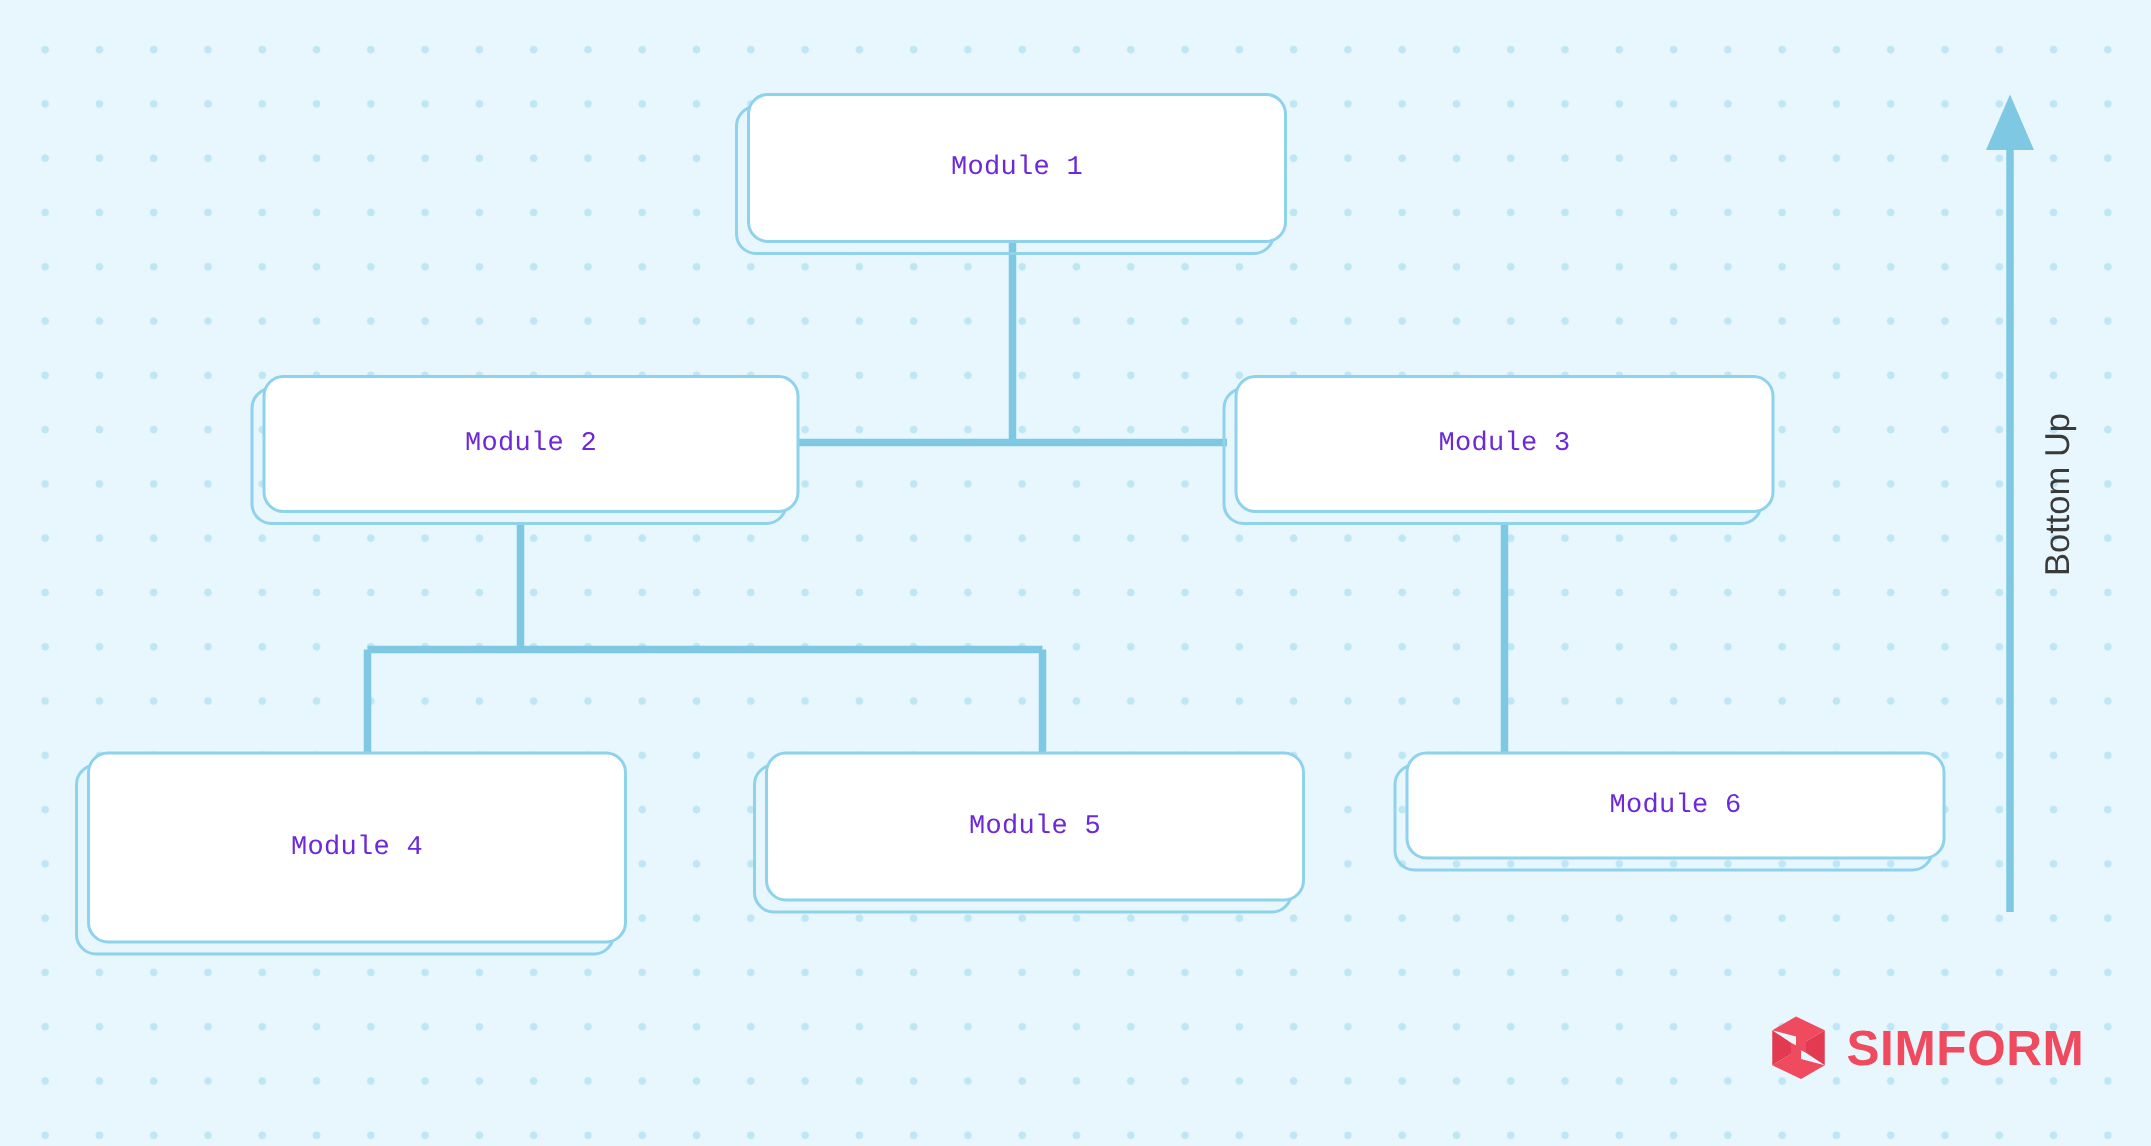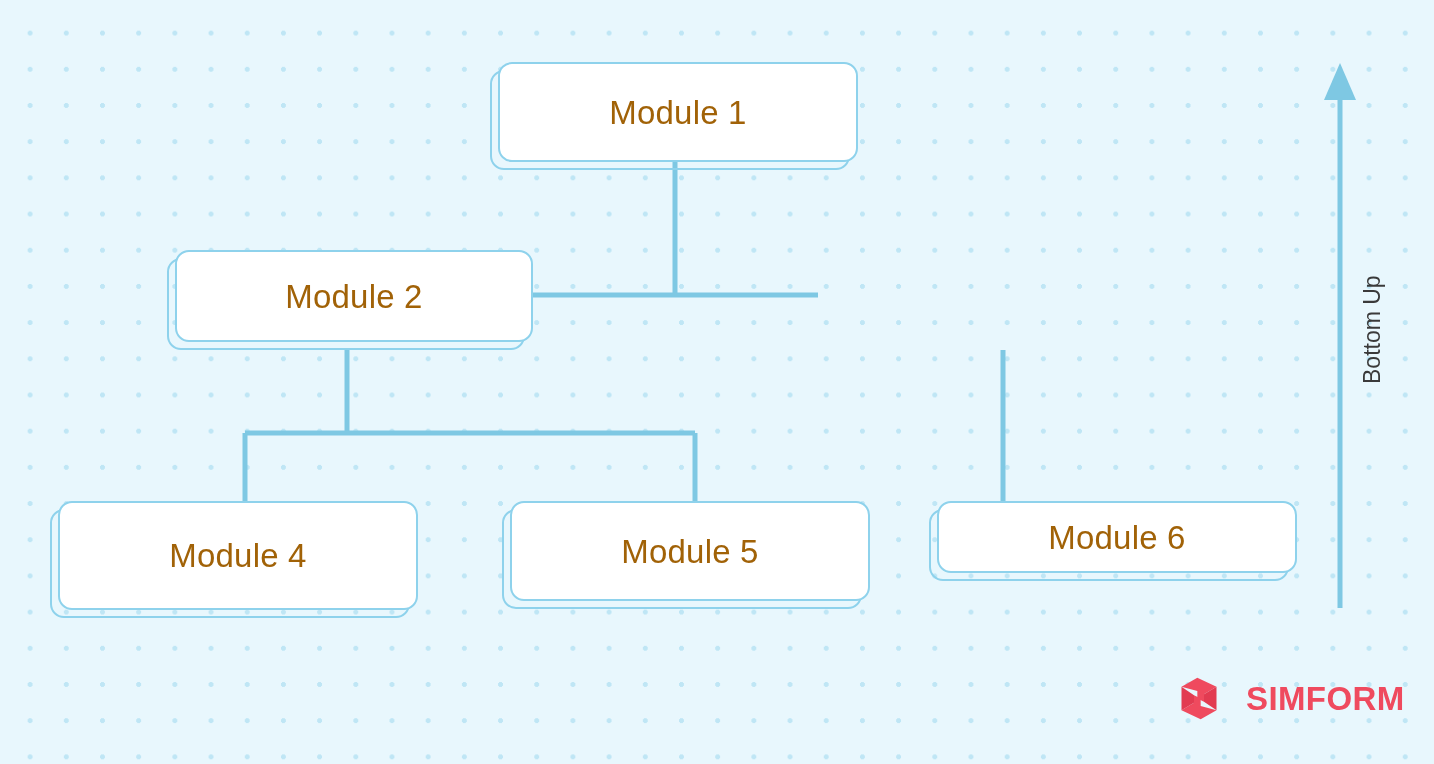--- a/index.html
+++ b/index.html
@@ -48,25 +48,26 @@
     height: 100%;
     box-sizing: border-box;
     border: 2.2px solid #8ed2ec;
     border-radius: 14px;
     background: #ffffff;
     display: flex;
     align-items: center;
     justify-content: center;
   }
   .node .label {
-    font-size: 33px;
-    color: #a16207;
+    font-size: 18px;
+    color: #6d28d9;
     letter-spacing: 0.2px;
     font-weight: 400;
     line-height: 1;
+    font-family: Liberation Mono, monospace;
   }
   #axis-label {
     position: absolute;
     left: 1352px;
     top: 250px;
     width: 40px;
     height: 160px;
     display: flex;
     align-items: center;
     justify-content: center;
@@ -75,21 +76,21 @@
     writing-mode: vertical-rl;
     transform: rotate(180deg);
     white-space: nowrap;
   }
   #logo {
     position: absolute;
     left: 1178px;
     top: 676px;
     display: flex;
     align-items: center;
-    gap: 26px;
+    gap: 11px;
   }
   #logo .mark {
     width: 42px;
     height: 45px;
     display: block;
   }
   #logo .wordmark {
     font-size: 33px;
     font-weight: bold;
     color: #ef4a5e;
@@ -131,22 +132,28 @@
     </div>
   </div>
 
   <div class="node" style="left:175px; top:250px; width:358px; height:92px;border-radius:16px;">
     <div class="shadow"></div>
     <div class="card">
       <span class="label">Module 2</span>
     </div>
   </div>
 
+  <div class="node" style="left:823px; top:250px; width:360px; height:92px;">
+    <div class="shadow"></div>
+    <div class="card">
+      <span class="label">Module 3</span>
+    </div>
+  </div>
 
-  <div class="node" style="left:58px; top:501px; width:360px; height:109px;">
+  <div class="node" style="left:58px; top:501px; width:360px; height:128px;">
     <div class="shadow"></div>
     <div class="card">
       <span class="label">Module 4</span>
     </div>
   </div>
 
   <div class="node" style="left:510px; top:501px; width:360px; height:100px;padding-left:24px;">
     <div class="shadow"></div>
     <div class="card">
       <span class="label">Module 5</span>

